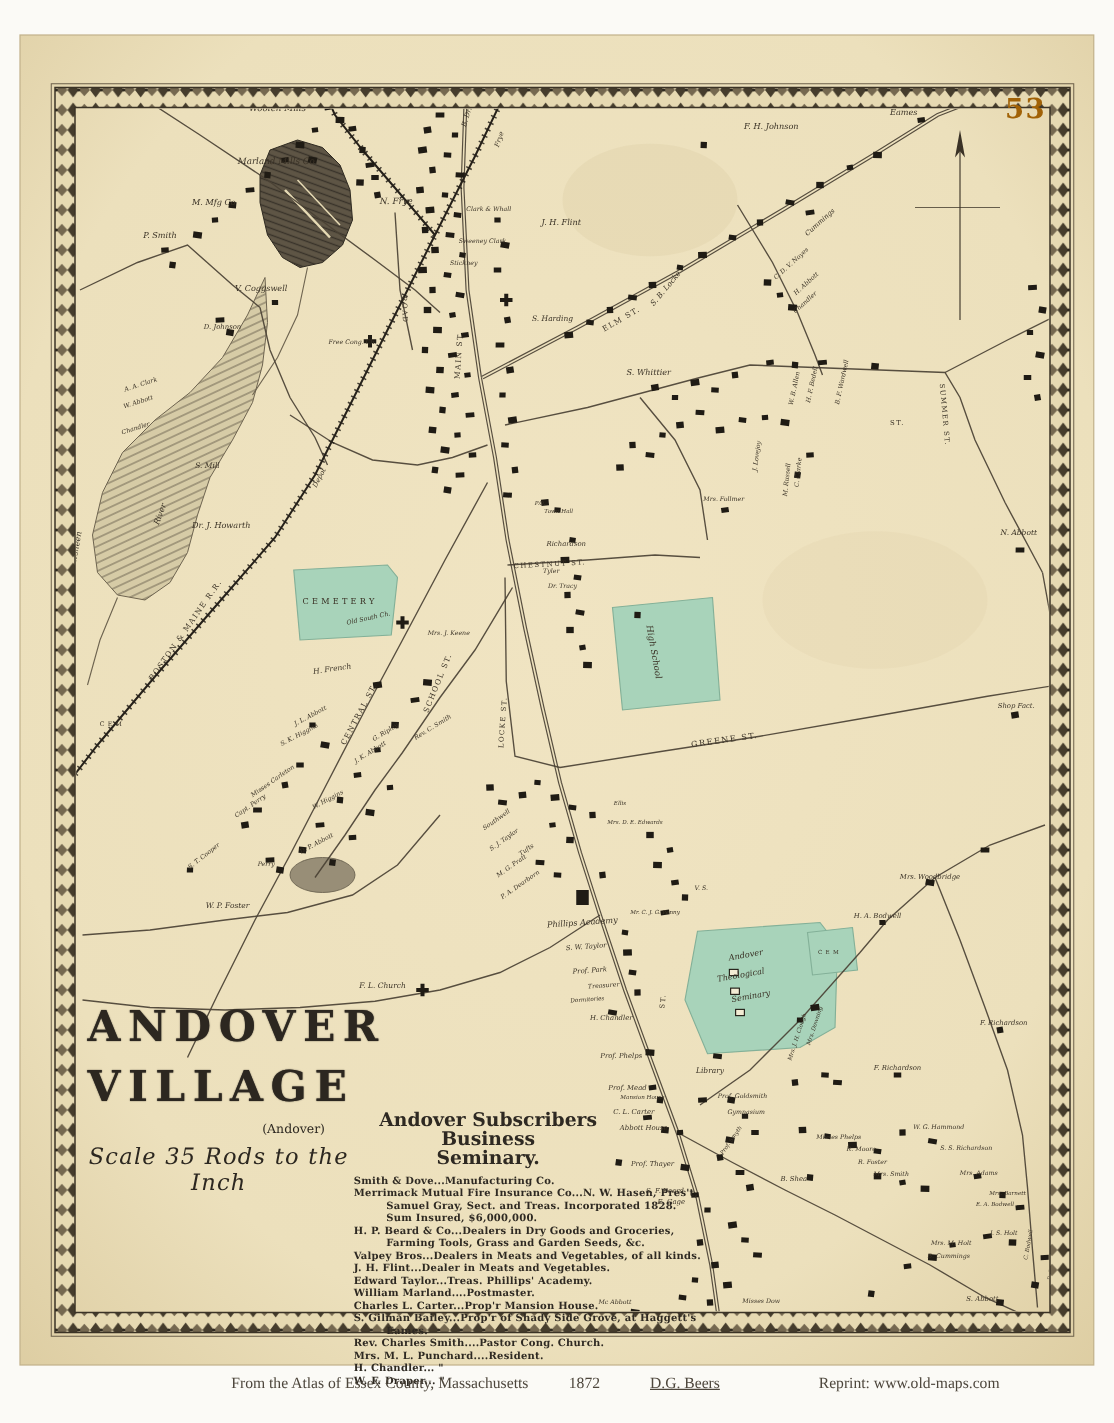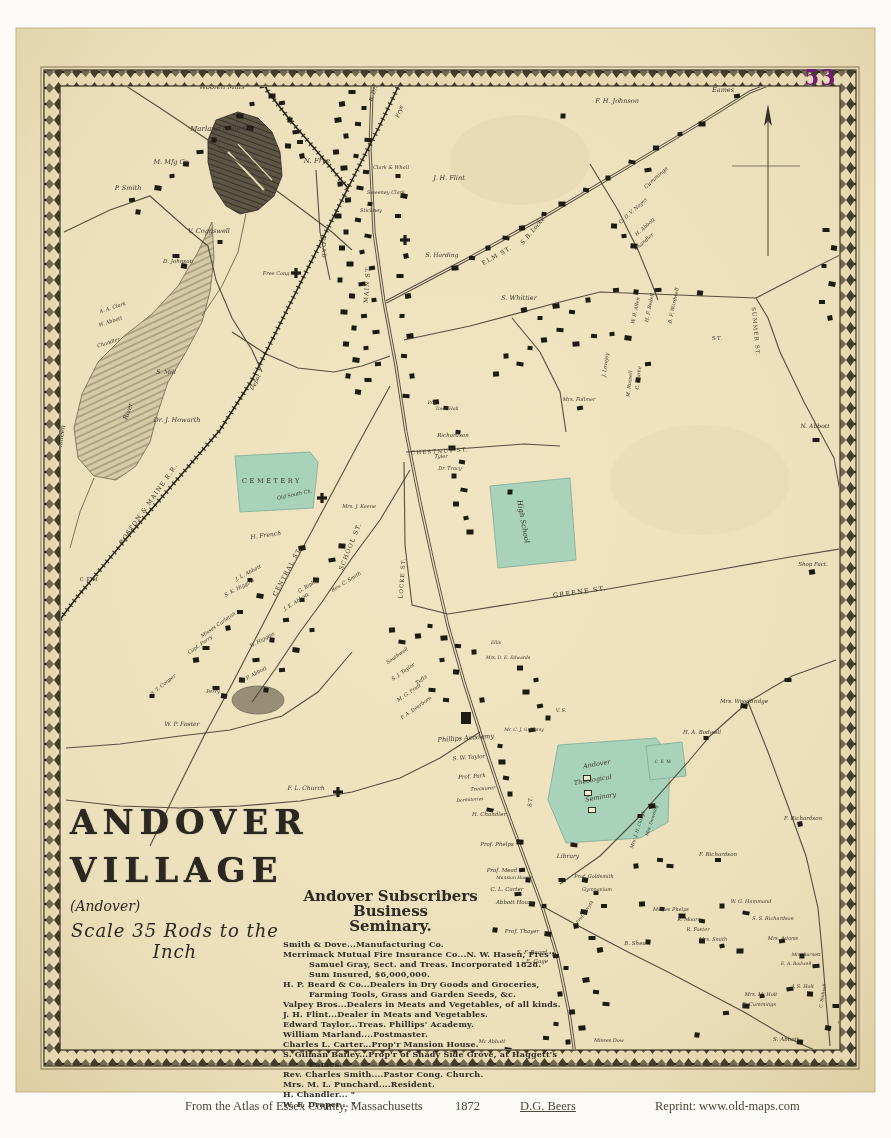--- a/index.html
+++ b/index.html
@@ -2,29 +2,29 @@
 <html><head>
 <meta charset="utf-8">
 <style>
   html,body{margin:0;padding:0;background:#fdfcf8;}
   .stage{position:relative;width:891px;height:1138px;background:#fbfaf6;overflow:hidden;
          font-family:"DejaVu Serif", serif;}
   #map-svg{position:absolute;left:0;top:0;}
   .title-block{position:absolute;left:70px;top:798px;width:225px;color:#2c2720;}
   .title-main{font-size:34px;font-weight:bold;letter-spacing:6px;line-height:48px;
               font-family:"DejaVu Serif",serif;text-shadow:0 0 1px #2c2720;}
-  .title-sub{font-size:14px;font-style:italic;text-align:left;width:190px;margin-top:4px;}
+  .title-sub{font-size:10px;text-align:right;width:190px;margin-top:4px;}
   .title-scale{font-size:18px;font-style:italic;text-align:center;width:210px;margin-top:6px;
                letter-spacing:1px;}
   .directory{position:absolute;left:283px;top:889px;width:330px;color:#2e2922;}
   .dir-title{width:215px;text-align:center;font-size:15px;font-weight:bold;line-height:15px;}
   .dir-entries{margin-top:5px;font-size:8px;font-weight:bold;line-height:10px;letter-spacing:.2px;}
   .dir-line{white-space:nowrap;}
   .dir-line.cont{padding-left:26px;}
-  .pageno{position:absolute;left:804px;top:64px;font-size:22px;font-weight:bold;color:#701a75;
+  .pageno{position:absolute;left:804px;top:74px;font-size:22px;font-weight:bold;color:#a16207;
           letter-spacing:1px;}
   .caption{position:absolute;left:0;top:1099px;width:891px;height:20px;
            font-family:"Liberation Serif",serif;font-size:12.5px;color:#4d463c;}
   .caption span{position:absolute;white-space:nowrap;}
   .cap-source{left:185px;}  .cap-year{left:455px;}  .cap-author{left:520px;text-decoration:underline;}  .cap-reprint{left:655px;}
 </style>
 </head>
 <body>
 
 <div class="stage">

